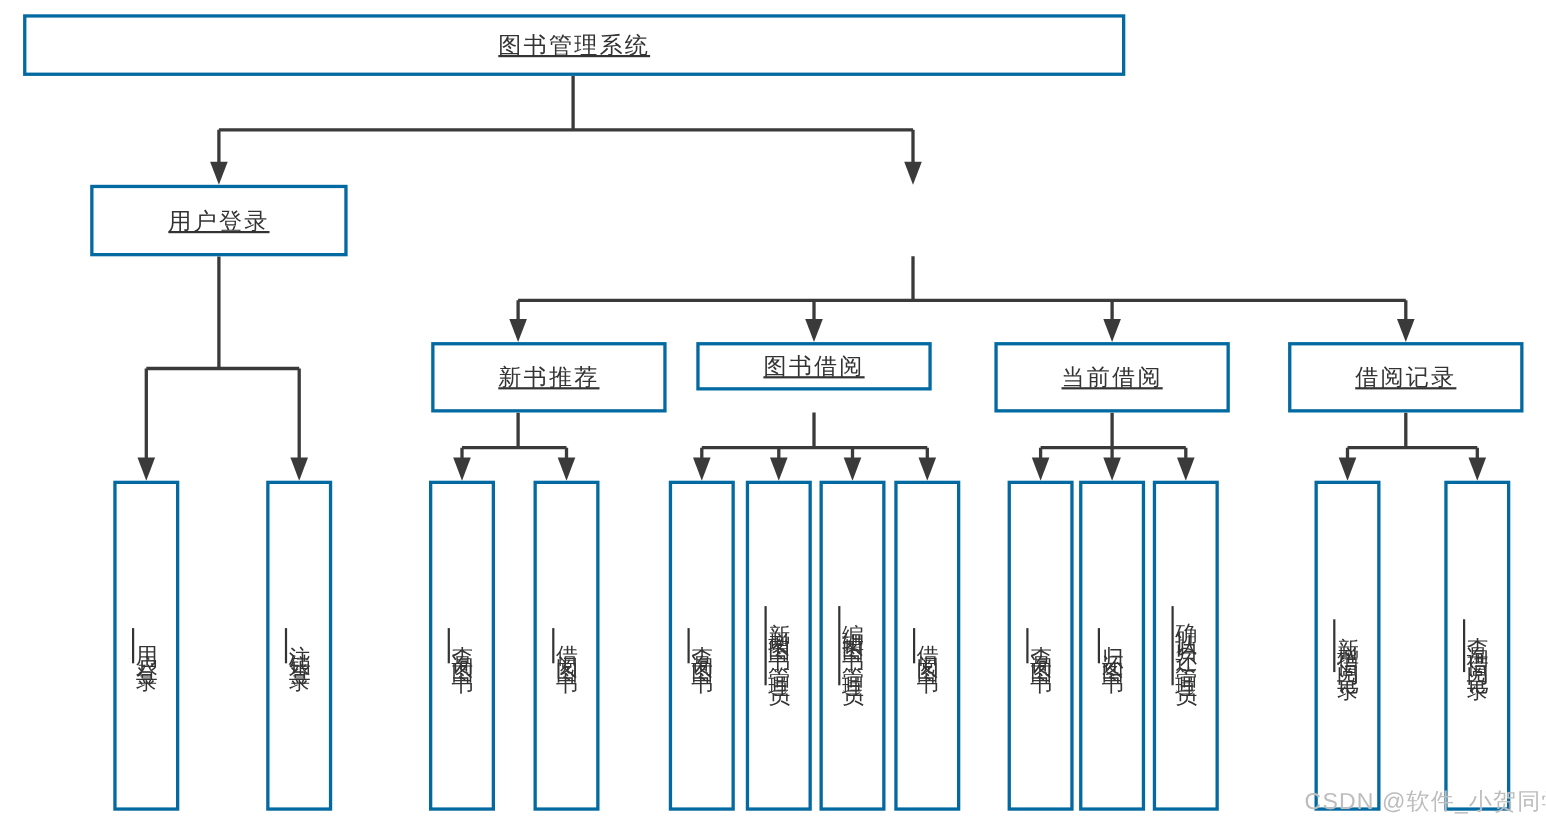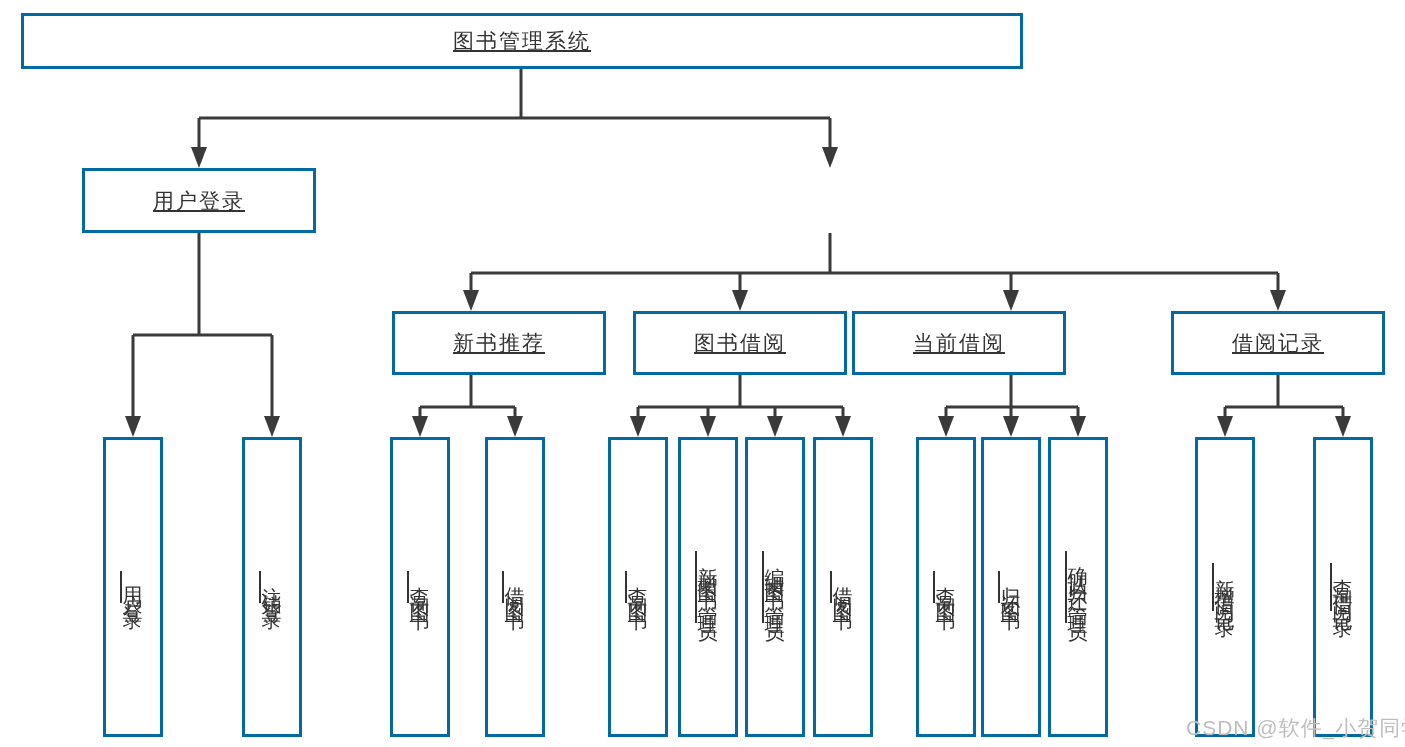--- a/index.html
+++ b/index.html
@@ -93,22 +93,22 @@
       <polygon points="1217,416 1233,416 1225,437"></polygon>
       <polygon points="1335,416 1351,416 1343,437"></polygon>
     </g>
   </svg>
 
   <div class="node h" style="left:21px;top:13px;width:1002px;height:56px;">图书管理系统</div>
 
   <div class="node h" style="left:82px;top:168px;width:234px;height:65px;">用户登录</div>
 
   <div class="node h" style="left:348px;top:311px;width:214px;height:64px;margin-left:44px;">新书推荐</div>
-  <div class="node h" style="left:633px;top:311px;width:214px;height:64px;text-align:center;">图书借阅</div>
-  <div class="node h" style="left:852px;top:311px;width:214px;height:64px;">当前借阅</div>
+  <div class="node h" style="left:633px;top:311px;width:214px;height:44px;text-align:center;">图书借阅</div>
+  <div class="node h" style="left:904px;top:311px;width:214px;height:64px;">当前借阅</div>
   <div class="node h" style="left:1171px;top:311px;width:214px;height:64px;">借阅记录</div>
 
   <div class="node v" style="left:103px;top:437px;width:60px;height:300px;">
     <span class="vtext">用户登录</span>
   </div>
   <div class="node v" style="left:242px;top:437px;width:60px;height:300px;">
     <span class="vtext">注销登录</span>
   </div>
 
   <div class="node v" style="left:390px;top:437px;width:60px;height:300px;">

